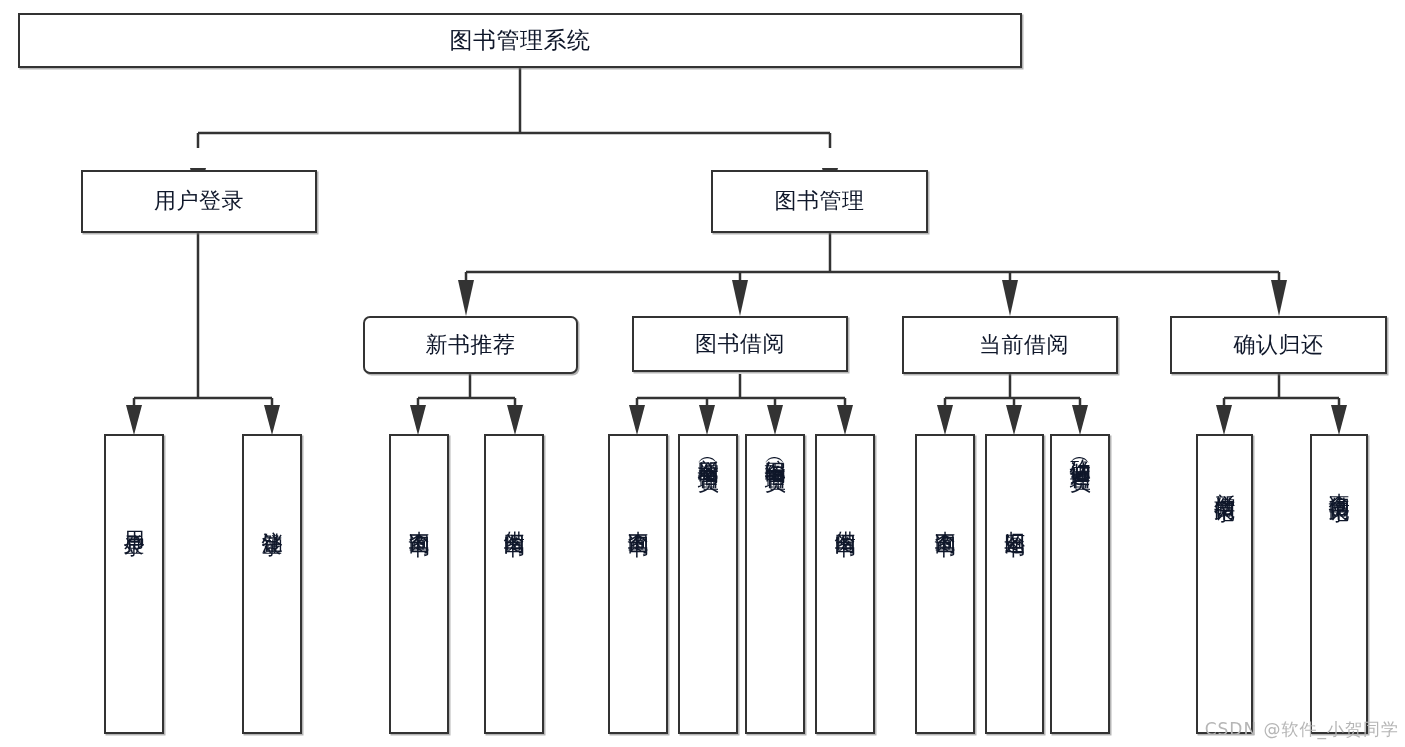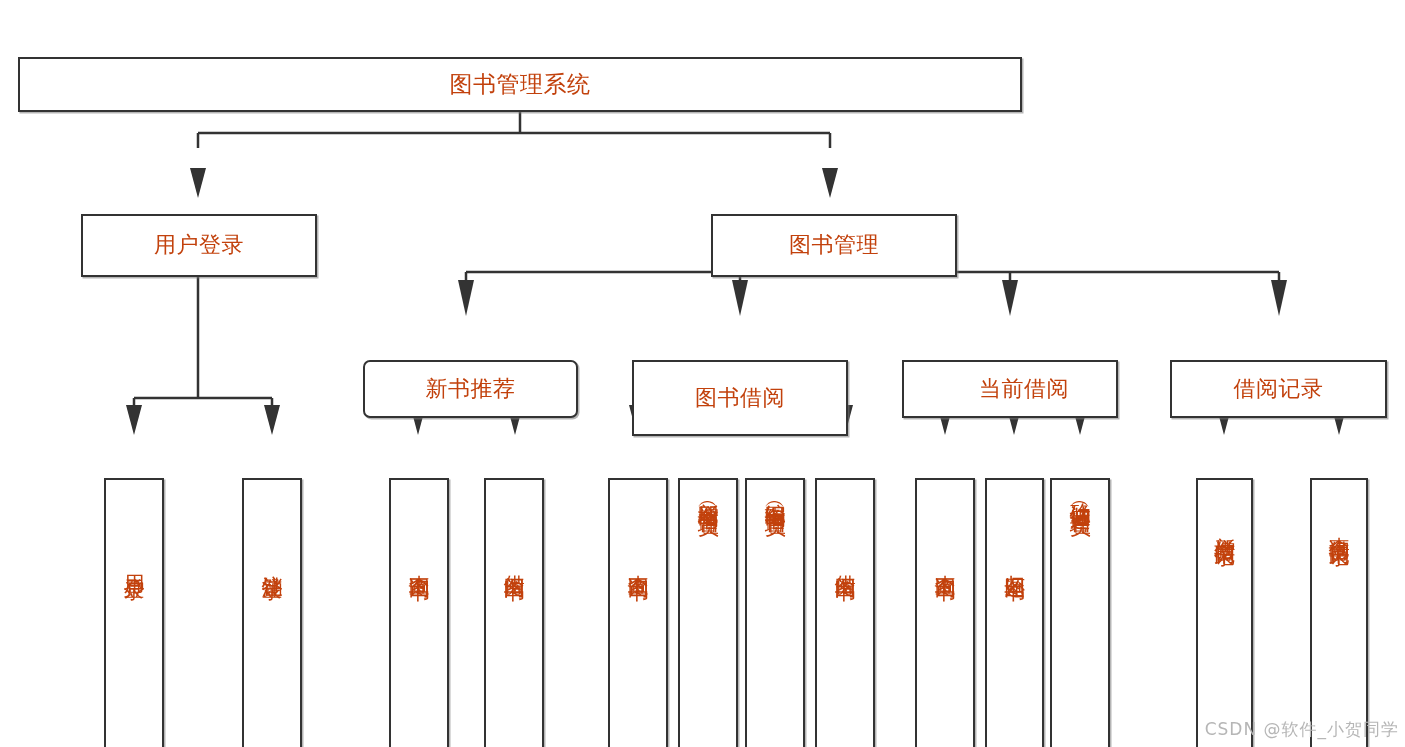--- a/index.html
+++ b/index.html
@@ -27,23 +27,22 @@
     pointer-events: none;
   }
   .node {
     position: absolute;
     box-sizing: border-box;
     border: 2px solid #333333;
     background: #ffffff;
     display: flex;
     align-items: center;
     justify-content: center;
-    color: #c2410c;
+    color: #0f172a;
     box-shadow: 1.5px 1.5px 0 0 rgba(120,120,120,0.55);
-    margin-top: 44px;
   }
   .node .label {
     display: block;
     text-align: center;
     line-height: 1.22;
     letter-spacing: 0.5px;
     white-space: pre;
   }
   
   .node.h .label {
@@ -157,35 +156,35 @@
     </g>
   </svg>
 
   <div class="node h root" style="left:18px; top:13px; width:1004px; height:55px;">
     <span class="label">图书管理系统</span>
   </div>
 
   <div class="node h" style="left:81px; top:170px; width:236px; height:63px;">
     <span class="label">用户登录</span>
   </div>
-  <div class="node h" style="left:711px; top:170px; width:246px; height:63px;align-items:center;">
+  <div class="node h" style="left:711px; top:170px; width:217px; height:63px;align-items:center;">
     <span class="label">图书管理</span>
   </div>
 
   <div class="node h" style="left:363px; top:316px; width:215px; height:58px;border-radius:7px;">
     <span class="label">新书推荐</span>
   </div>
-  <div class="node h" style="left:632px; top:316px; width:216px; height:76px;">
+  <div class="node h" style="left:632px; top:316px; width:216px; height:56px;">
     <span class="label">图书借阅</span>
   </div>
   <div class="node h" style="left:902px; top:316px; width:216px; height:58px;padding-left:28px;">
     <span class="label">当前借阅</span>
   </div>
   <div class="node h" style="left:1170px; top:316px; width:217px; height:58px;">
-    <span class="label">借阅记录</span>
+    <span class="label">确认归还</span>
   </div>
 
   <div class="node v" style="left:104px; top:434px; width:60px; height:300px; padding-top:78px;">
     <span class="label">用户登录</span>
   </div>
   <div class="node v" style="left:242px; top:434px; width:60px; height:300px; padding-top:78px;">
     <span class="label">注销登录</span>
   </div>
 
   <div class="node v" style="left:389px; top:434px; width:60px; height:300px; padding-top:78px;">

